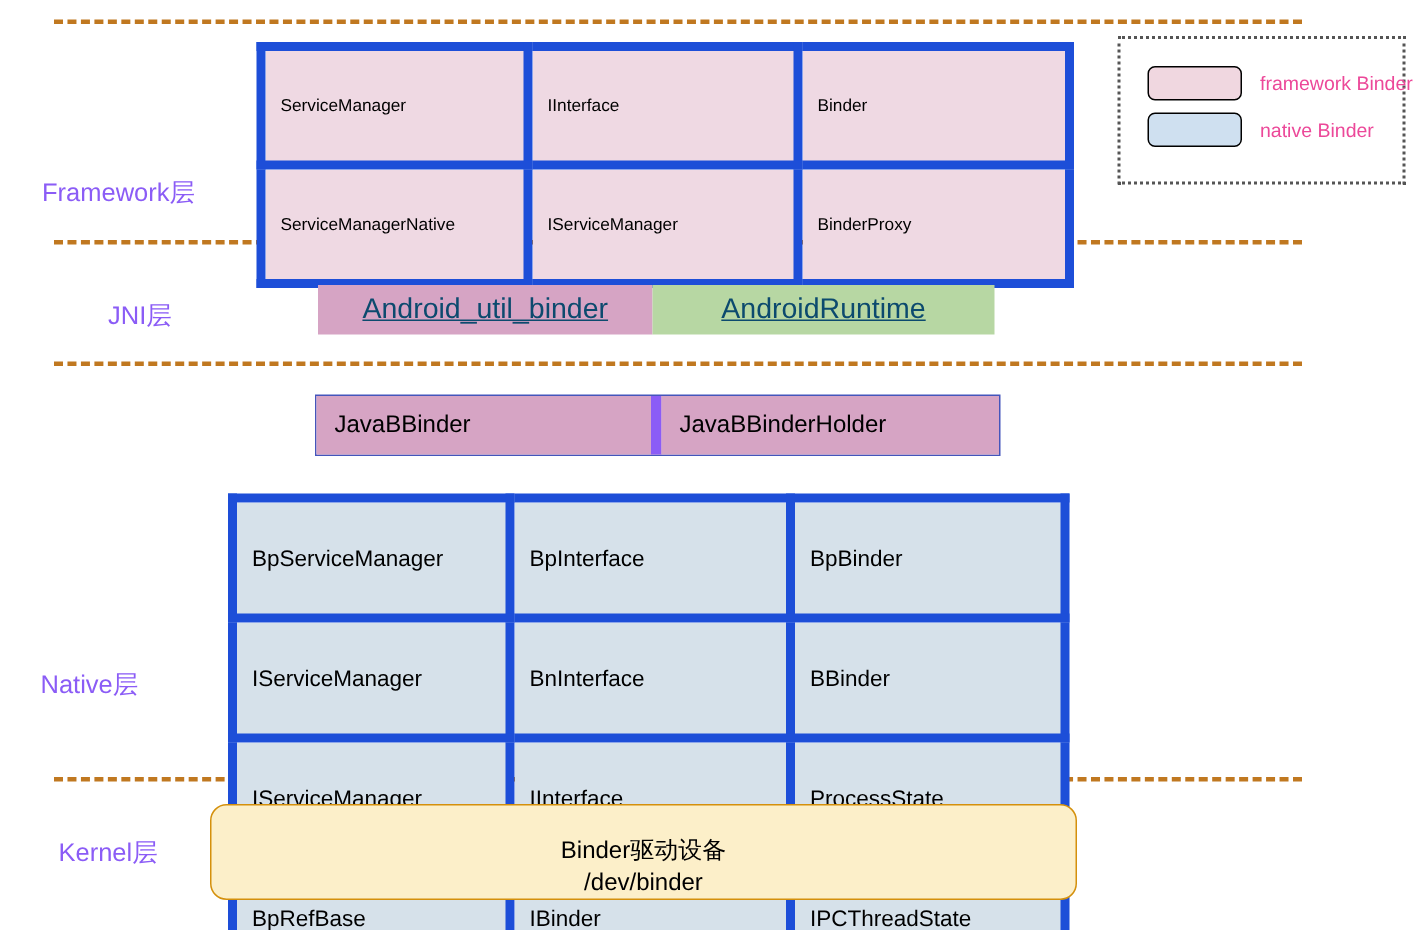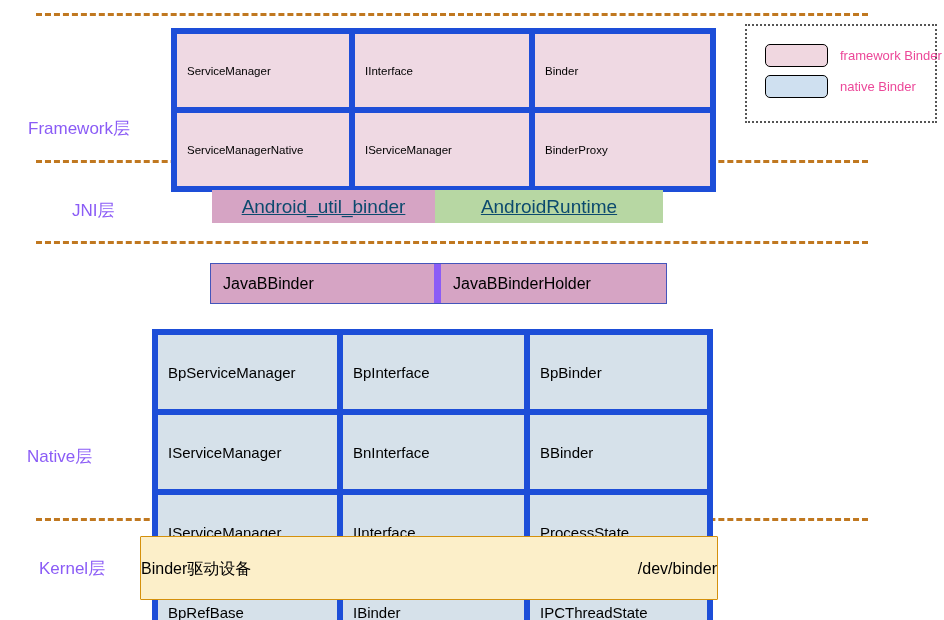--- a/index.html
+++ b/index.html
@@ -125,26 +125,26 @@
 
   
   #kernel-box {
     position: absolute;
     left: 140px;
     top: 536px;
     width: 578px;
     height: 64px;
     background: #FCEFC9;
     border: 1px solid #D4900C;
-    border-radius: 1px;
-    box-sizing: border-box;
-    display: flex;
-    flex-direction: row;
-    align-items: center;
-    justify-content: space-between;
+    border-radius: 11px;
+    box-sizing: border-box;
+    display: flex;
+    flex-direction: column;
+    align-items: center;
+    justify-content: flex-end;
   }
   #kernel-box .kline {
     font-size: 16px;
     line-height: 21px;
     color: #000;
     white-space: nowrap;
   }
 
   
   #legend {

